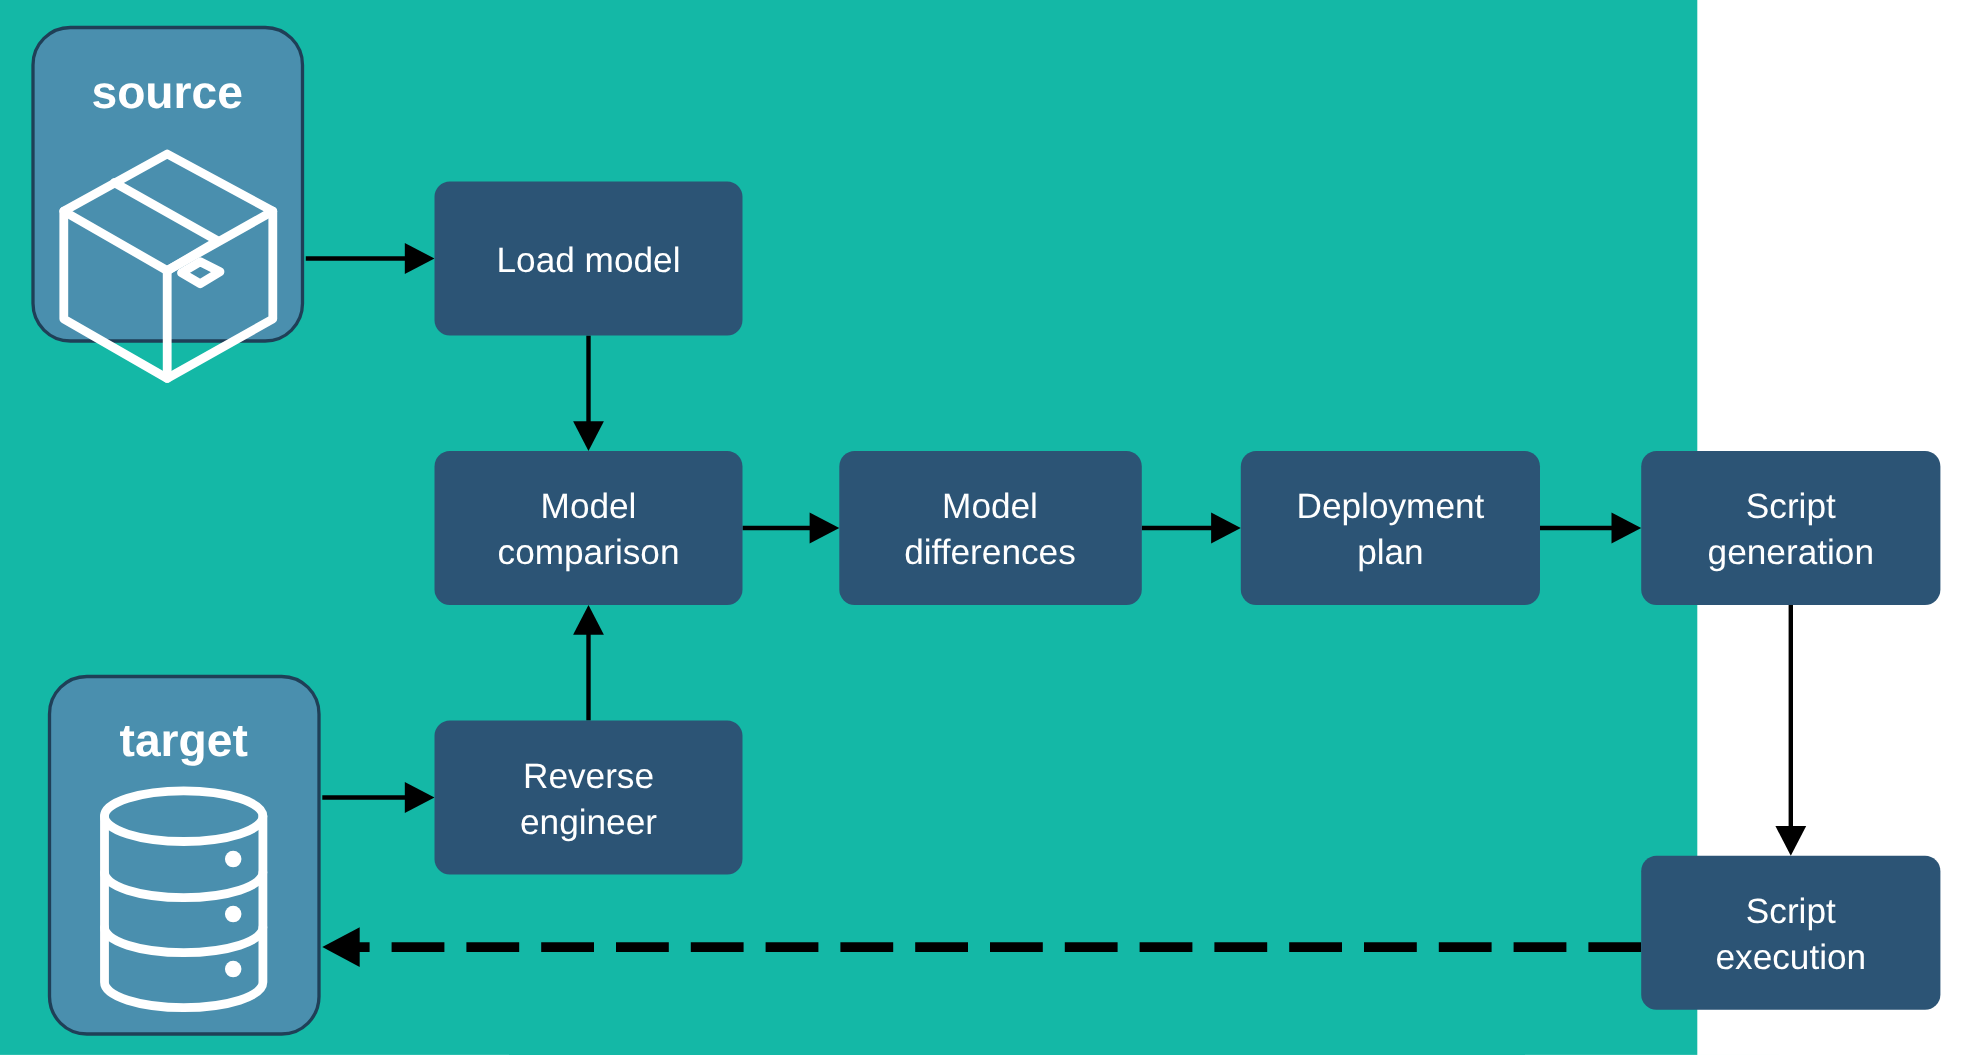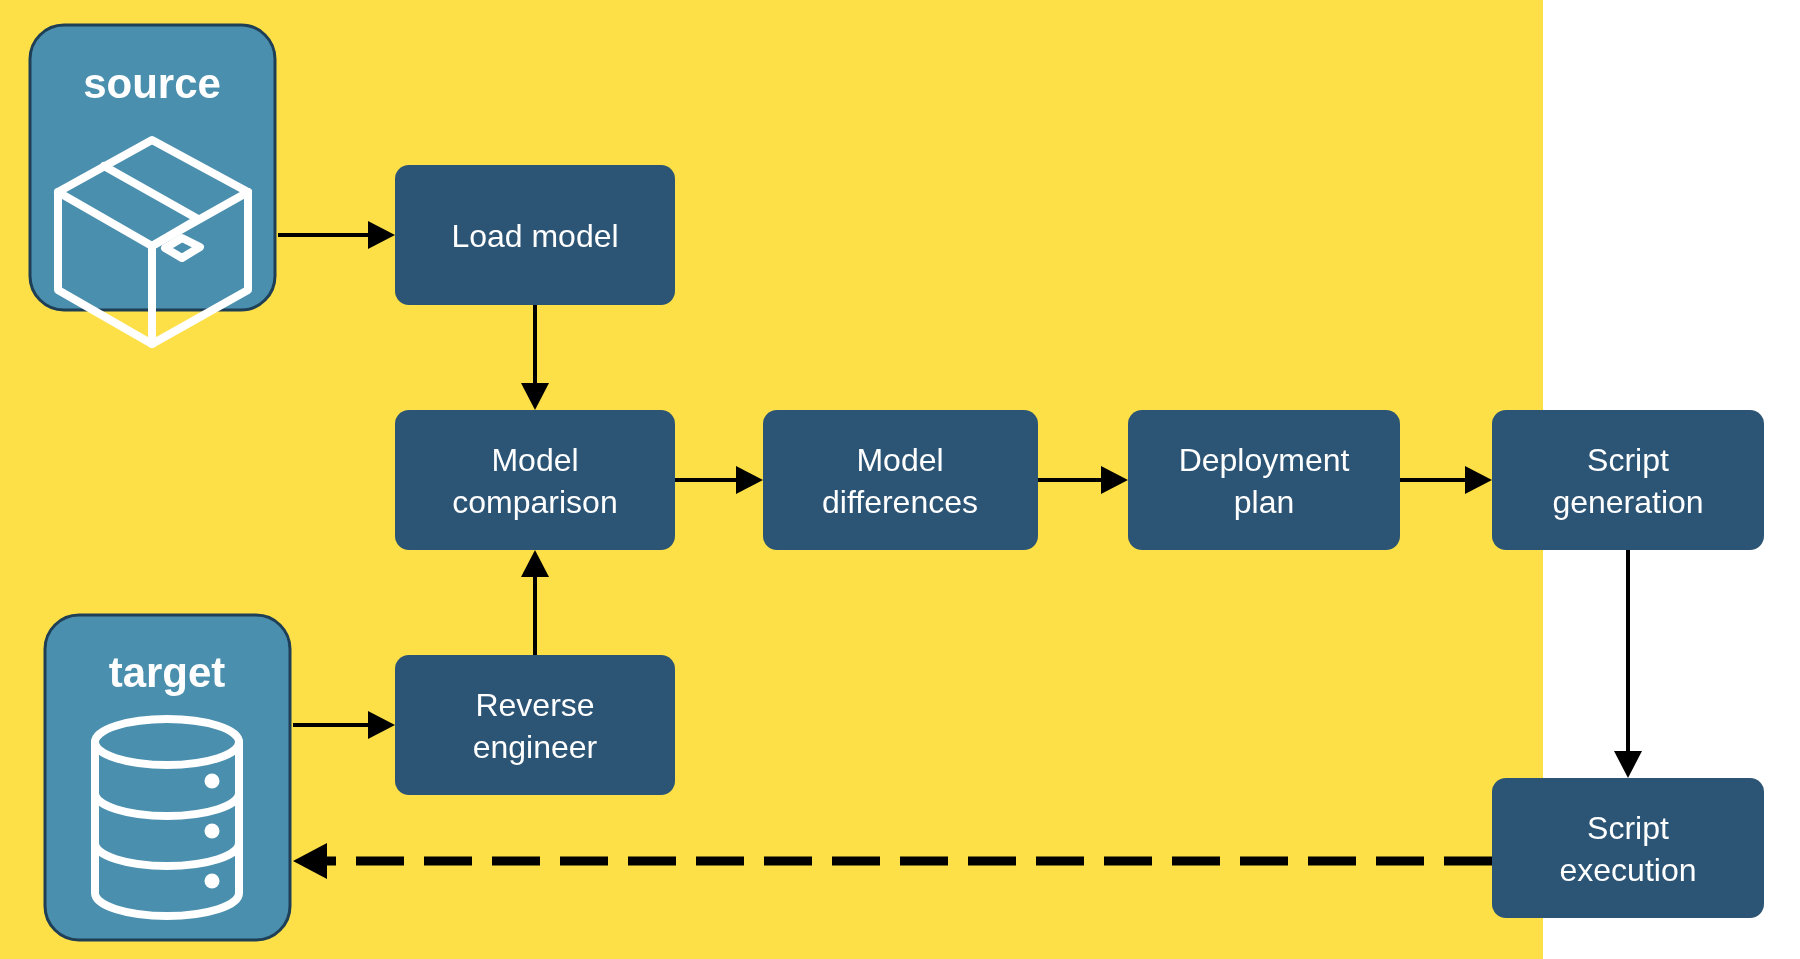--- a/index.html
+++ b/index.html
@@ -10,21 +10,21 @@
   body {
     width: 1800px;
     height: 959px;
     font-family: "Liberation Sans", sans-serif;
     overflow: hidden;
   }
   #diagram-root {
     position: relative;
     width: 1543px;
     height: 959px;
-    background: #fde047;
+    background: #14b8a6;
   }
   svg#flow {
     display: block;
     width: 1800px;
     height: 959px;
   }
   .endpoint-rect {
     fill: #4a8fae;
     stroke: #1f3f57;
     stroke-width: 3;

